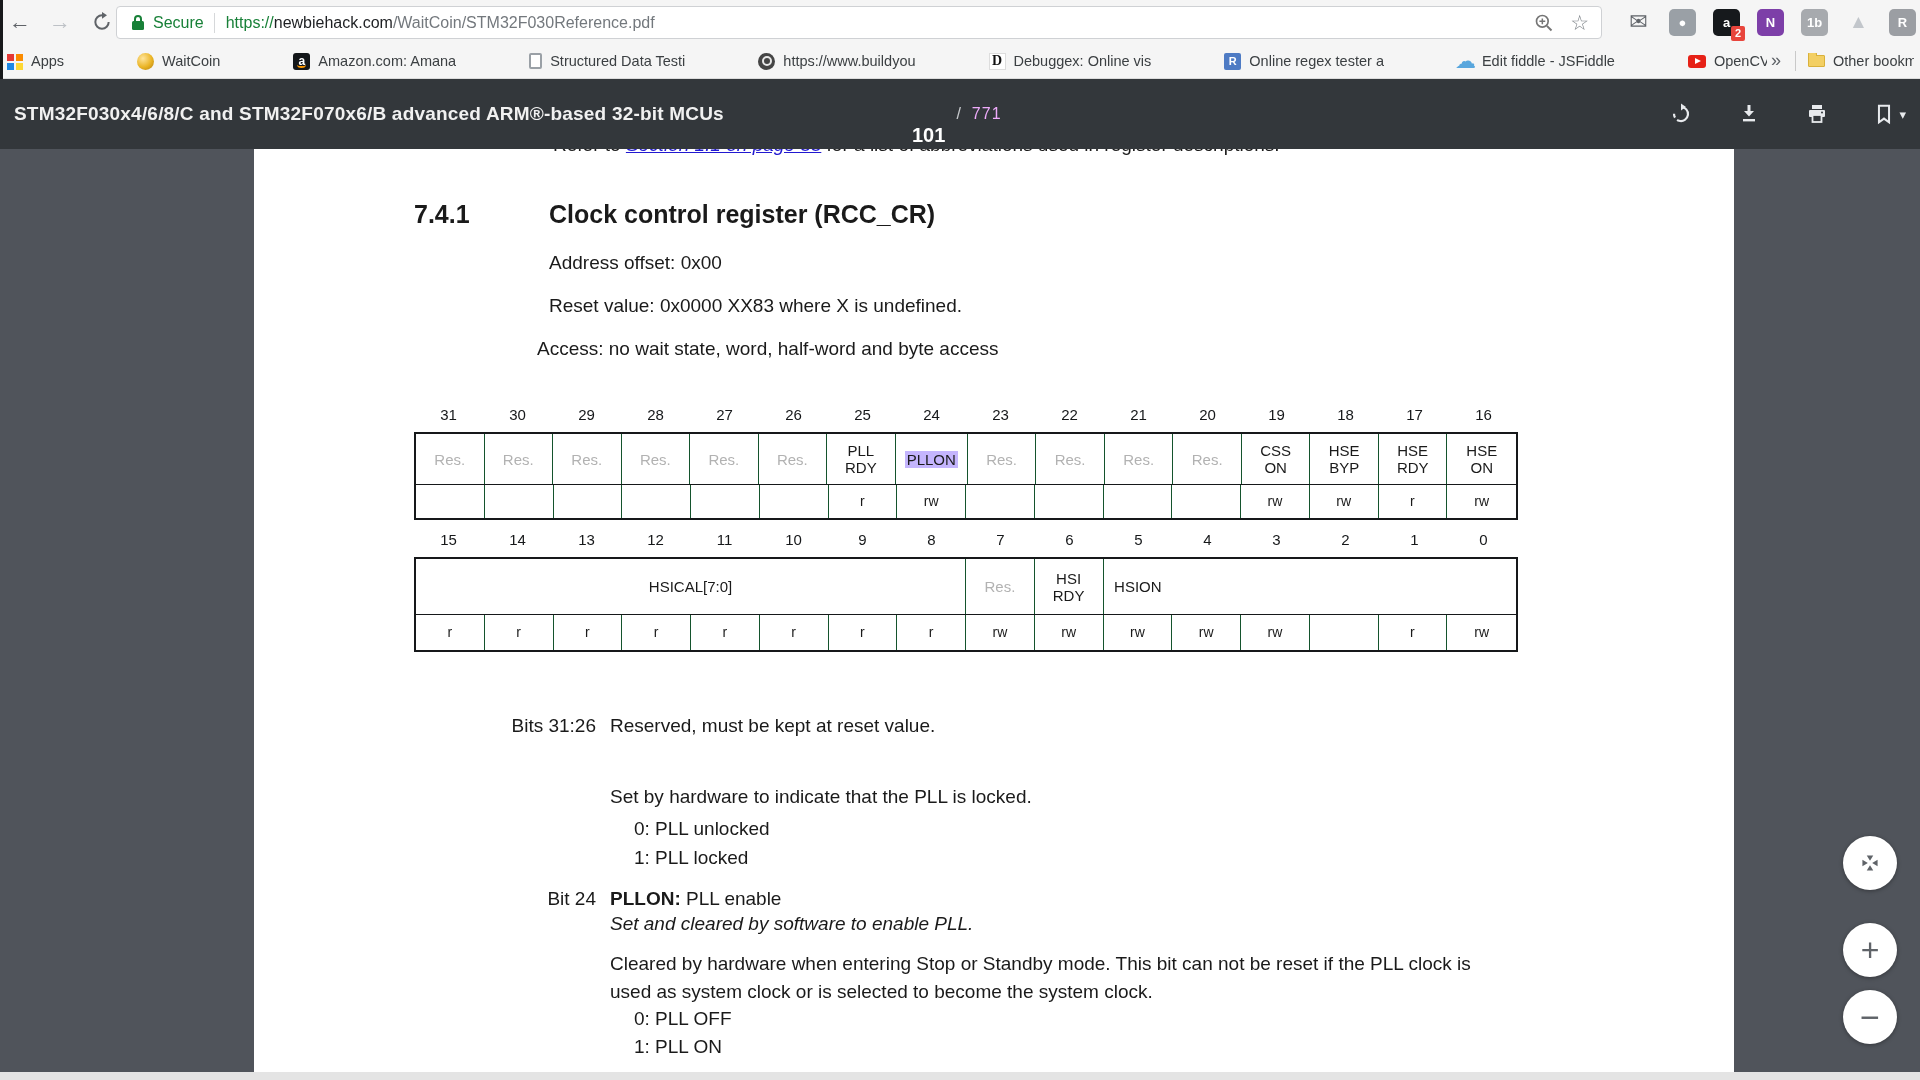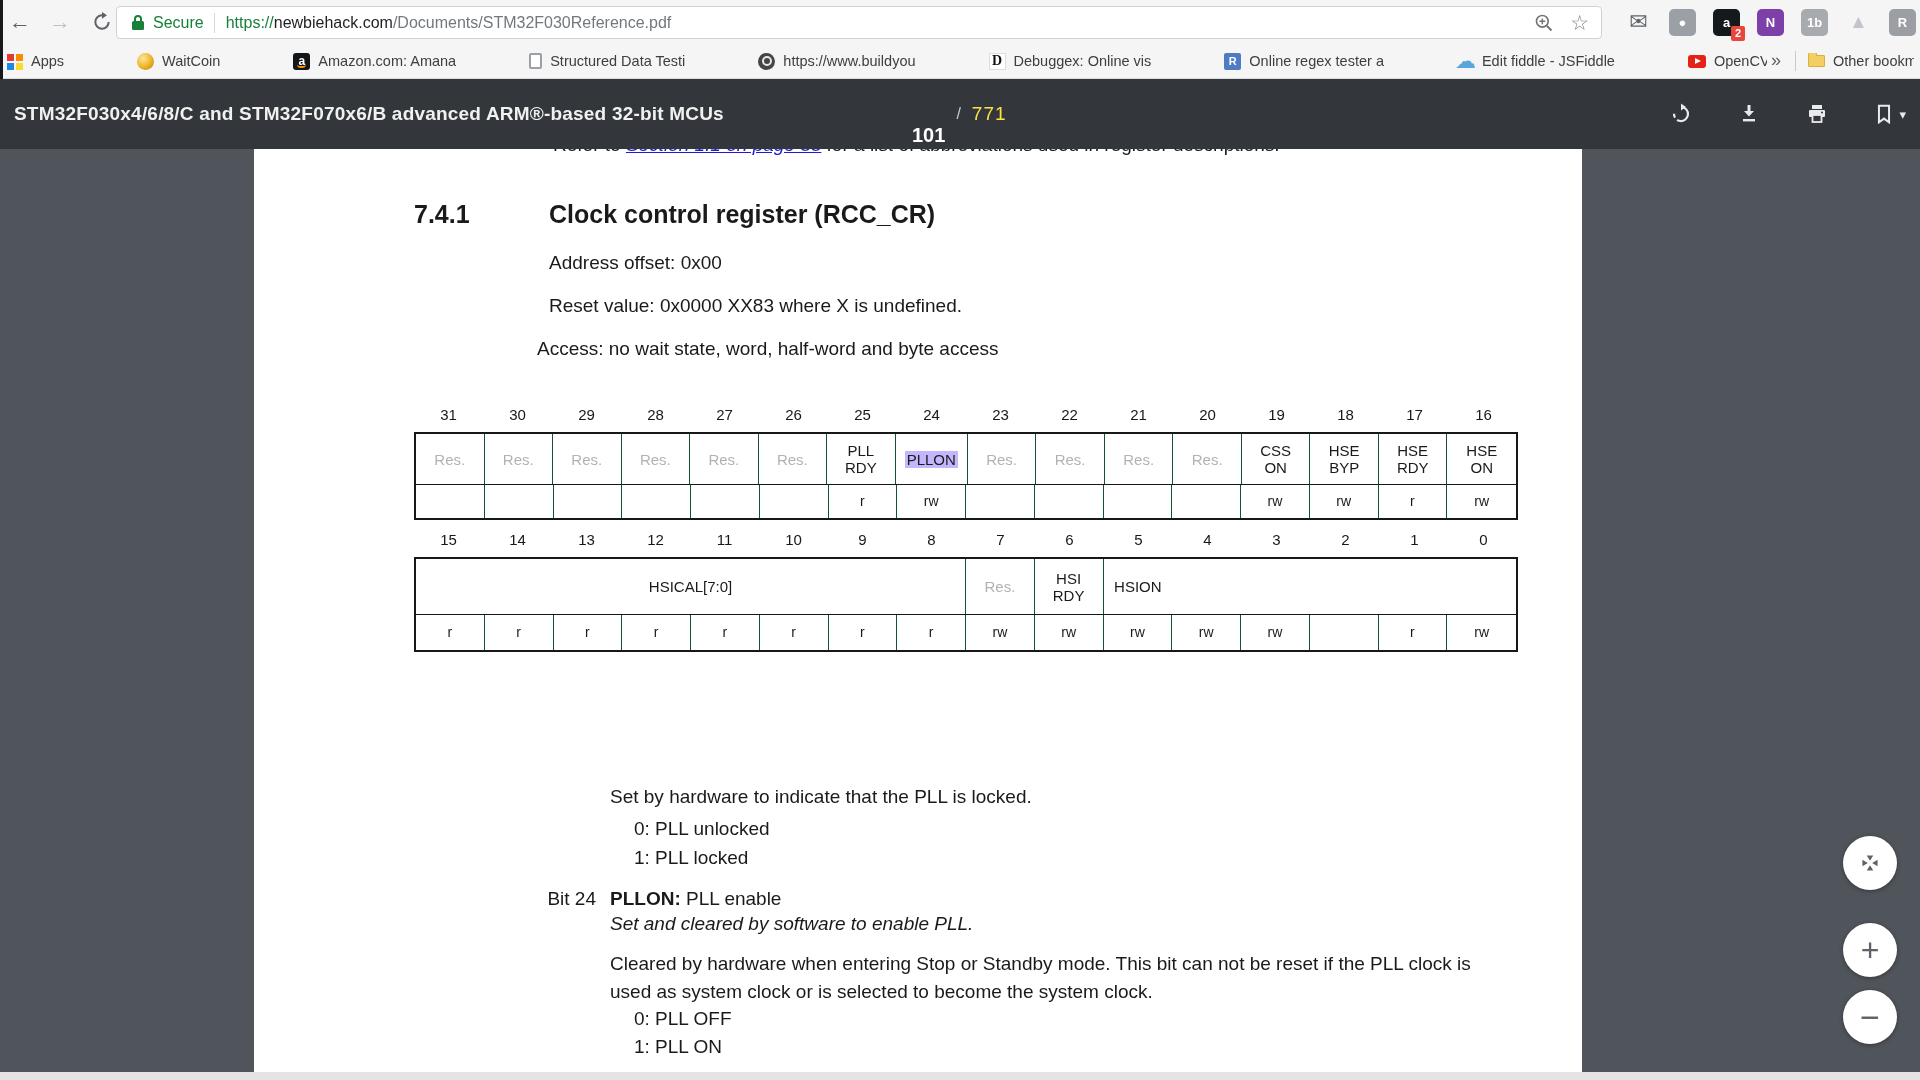--- a/index.html
+++ b/index.html
@@ -73,28 +73,28 @@
                         background:#f3cf63; border:1px solid #d9b13b; border-bottom:none; border-radius:2px 2px 0 0; }
 
   
   .pdf-toolbar { position:absolute; top:79px; left:0; right:0; height:70px; background:#33373b;
                  z-index:10; color:#f1f1f1; }
   .pdf-title { position:absolute; left:14px; top:0; height:100%; display:flex; align-items:center;
                font-size:19px; font-weight:bold; letter-spacing:.2px; }
   .page-indicator { position:absolute; left:912px; top:0; height:100%; display:flex; align-items:center; gap:11px; }
   .pg-cur { font-size:20px; font-weight:bold; color:#fff;margin-top:43px; }
   .pg-sep { font-size:16px; color:#c9cccf; }
-  .pg-tot { font-size:19px; color:#fde047; letter-spacing:1px; }
+  .pg-tot { font-size:16px; color:#f0abfc; letter-spacing:1px; }
   .toolbar-actions { position:absolute; right:14px; top:0; height:100%; display:flex; align-items:center; gap:44px; }
   .tb-btn { display:flex; align-items:center; }
   .bm-caret { color:#e8eaed; font-size:13px; margin-left:4px; }
 
   
   .viewer { position:absolute; top:79px; left:0; right:0; bottom:8px; background:#50545b; z-index:1; }
-  .pdf-page { position:absolute; left:254px; top:51px; width:1328px; height:942px; background:#fff; color:#1a1a1a; }
+  .pdf-page { position:absolute; left:254px; top:51px; width:1480px; height:942px; background:#fff; color:#1a1a1a; }
   .bottom-strip { position:absolute; left:0; right:0; bottom:0; height:8px; background:#e4e4e4; z-index:15; }
 
   .pp { position:absolute; font-size:19px; }
   .ref-line { left:299px; top:4px; }
   .doclink { color:#2219d0; font-style:italic; text-decoration:underline; }
   .sec-num  { left:160px; top:70px; font-size:25px; font-weight:bold; }
   .sec-title{ left:295px; top:70px; font-size:25px; font-weight:bold; }
   .meta-1 { left:295px; top:122px; }
   .meta-2 { left:295px; top:165px; }
   .meta-3 { left:283px; top:208px; }
@@ -150,21 +150,21 @@
   </span>
   <div class="url-field">
     <span class="lock-ico">
       <svg width="14" height="17" viewBox="0 0 14 17">
         <rect x="1" y="7" width="12" height="9" rx="1.5" fill="#188038"></rect>
         <path d="M4 7 V5 a3 3 0 0 1 6 0 V7" fill="none" stroke="#188038" stroke-width="2"></path>
       </svg>
     </span>
     <span class="secure-label">Secure</span>
     <span class="url-div"></span>
-    <span class="url-text"><span class="url-scheme">https://</span><span class="url-domain">newbiehack.com</span><span class="url-path">/Documents/STM32F030Reference.pdf</span></span>
+    <span class="url-text"><span class="url-scheme">https://</span><span class="url-domain">newbiehack.com</span><span class="url-path">/WaitCoin/STM32F030Reference.pdf</span></span>
     <span class="url-actions">
       <svg width="20" height="20" viewBox="0 0 24 24">
         <circle cx="10" cy="10" r="7" fill="none" stroke="#757575" stroke-width="2"></circle>
         <path d="M15.5 15.5 L21 21" stroke="#757575" stroke-width="2.4"></path>
         <path d="M10 6.5 v7 M6.5 10 h7" stroke="#757575" stroke-width="1.8"></path>
       </svg>
       <span class="star-ico">☆</span>
     </span>
   </div>
   <div class="extensions">
@@ -350,20 +350,24 @@
           <div class="cell access">rw</div>
           <div class="cell access">rw</div>
           <div class="cell access">rw</div>
           <div class="cell access"></div>
           <div class="cell access">r</div>
           <div class="cell access">rw</div>
         </div>
     </div>
 
     <div class="bit-descs">
+        <div class="bd-row" style="top: 585px;">
+          <span class="bd-label">Bits 31:26</span>
+          <span class="bd-text">Reserved, must be kept at reset value.</span>
+        </div>
         <div class="bd-row" style="top: 656px;">
           <span class="bd-label"></span>
           <span class="bd-text">Set by hardware to indicate that the PLL is locked.</span>
         </div>
         <div class="bd-row" style="top: 688px;">
           <span class="bd-label"></span>
           <span class="bd-text ind">0: PLL unlocked</span>
         </div>
         <div class="bd-row" style="top: 717px;">
           <span class="bd-label"></span>

